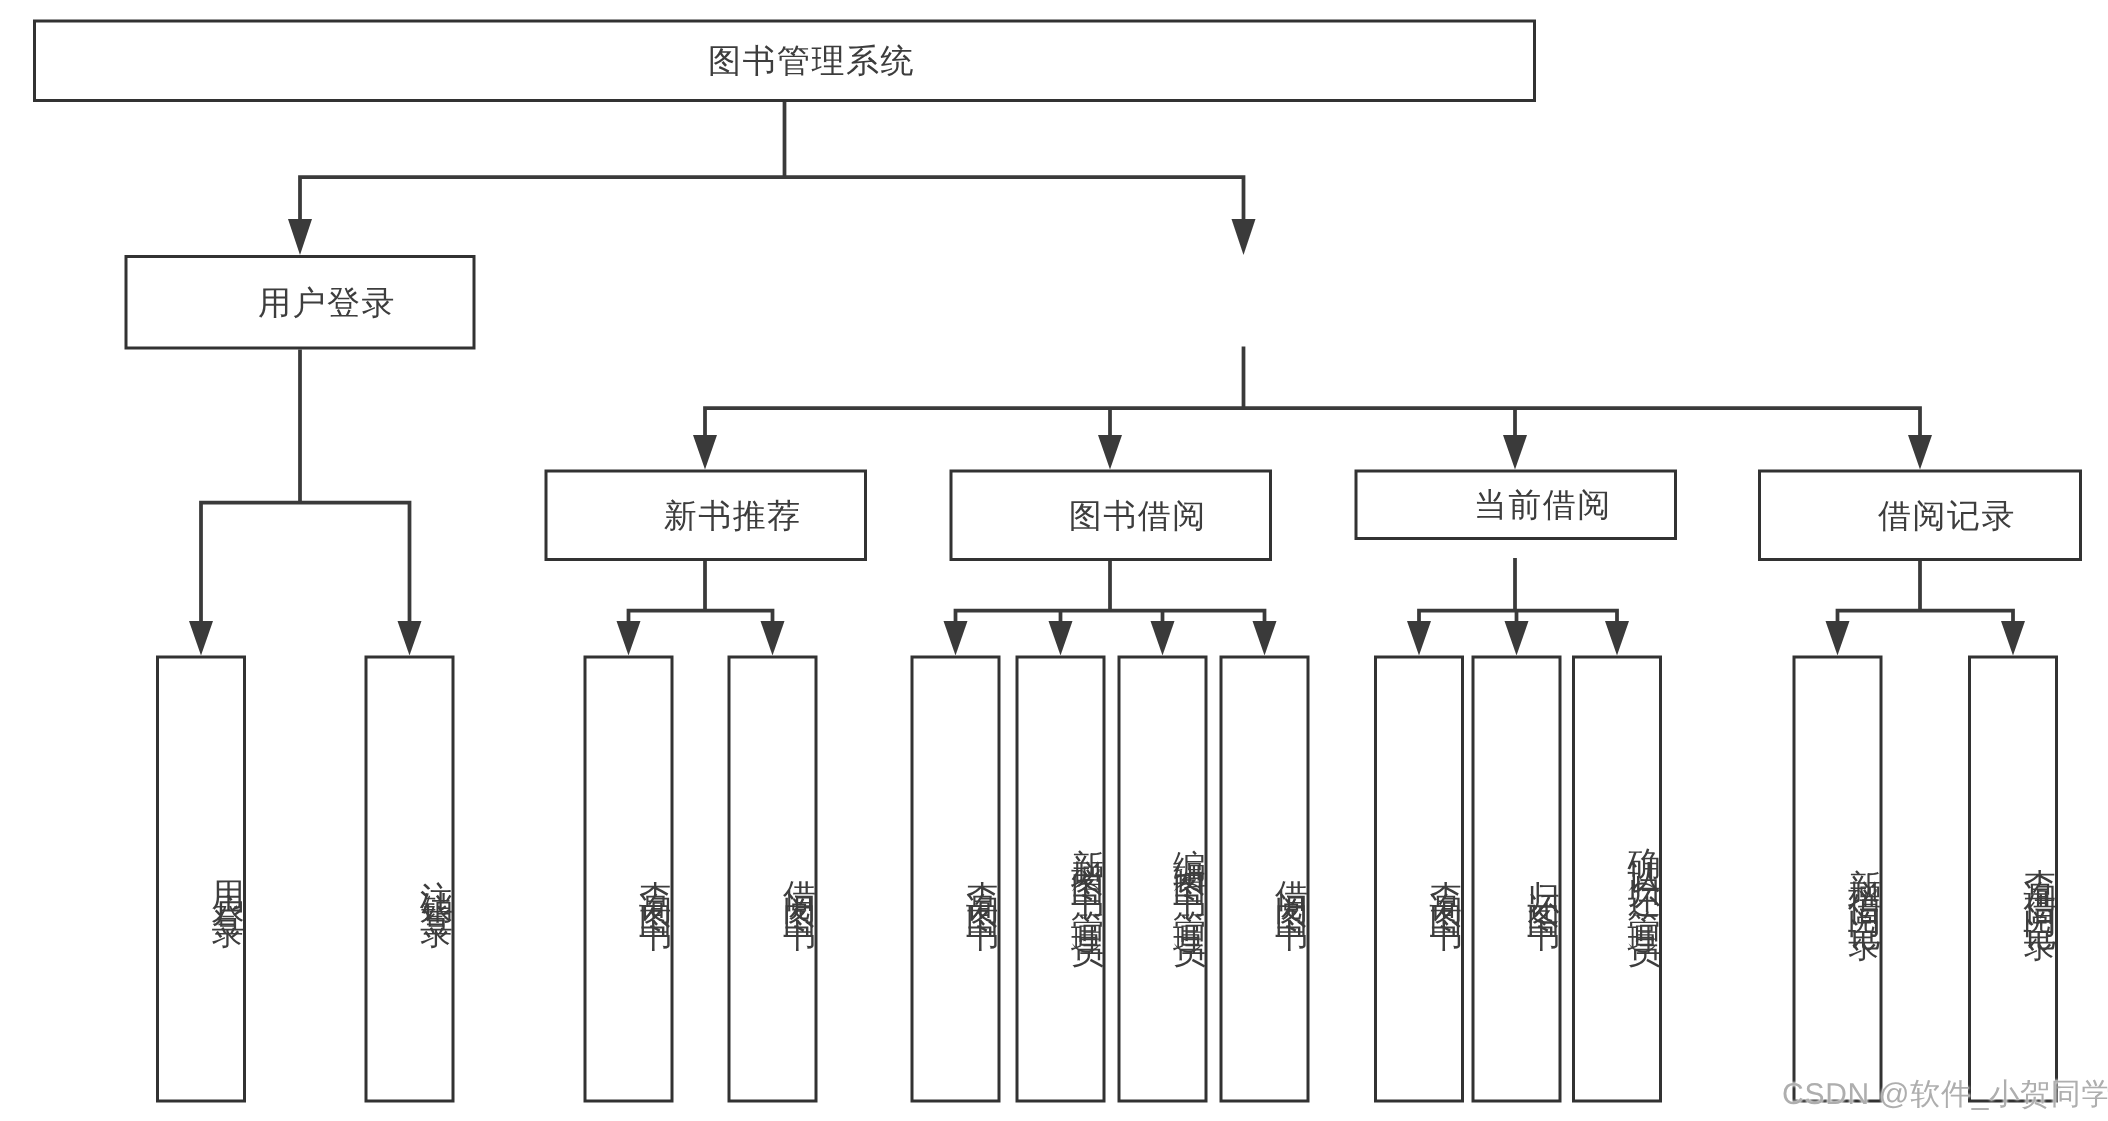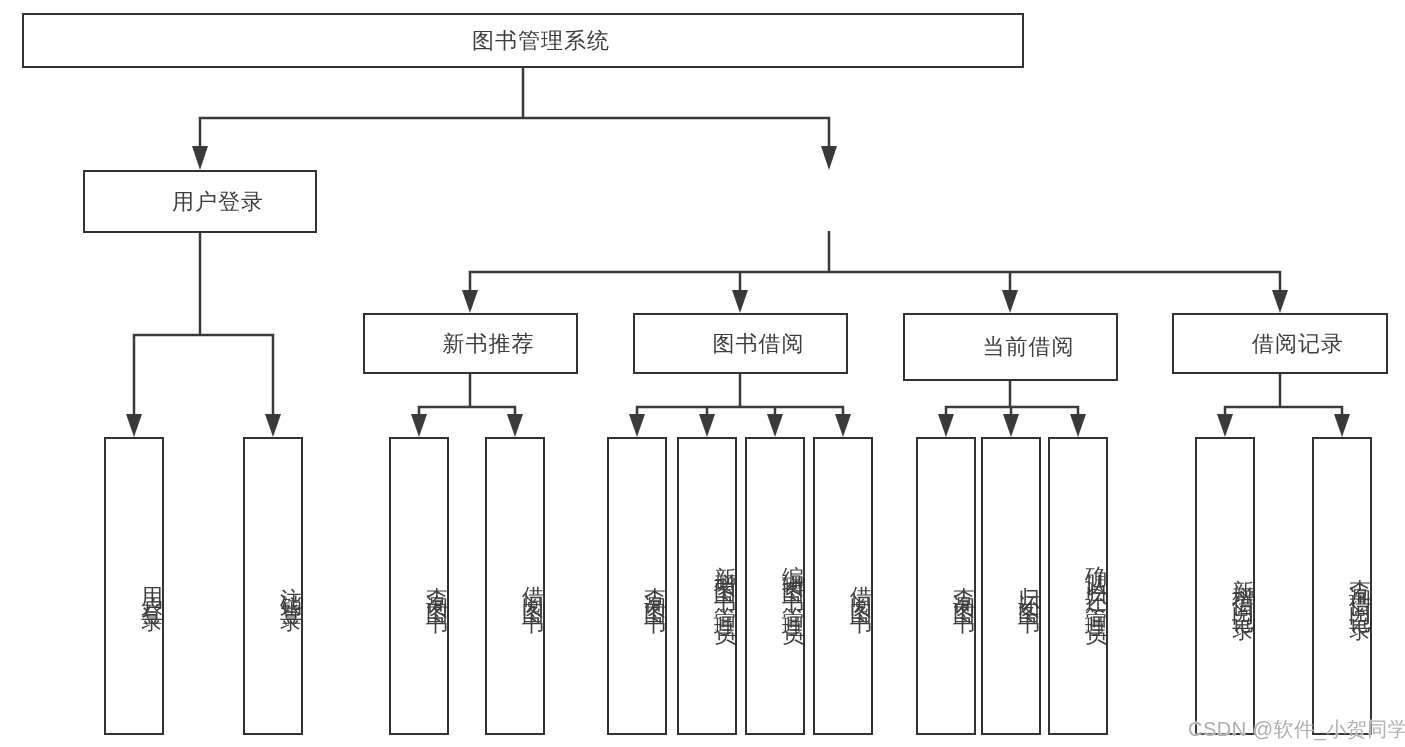--- a/index.html
+++ b/index.html
@@ -125,21 +125,21 @@
   <div class="box hbox" style="left:83px; top:170px; width:234px; height:63px;">
     <span class="label">用户登录</span>
   </div>
 
   <div class="box hbox" style="left:363px; top:313px; width:215px; height:61px;">
     <span class="label">新书推荐</span>
   </div>
   <div class="box hbox" style="left:633px; top:313px; width:215px; height:61px;">
     <span class="label">图书借阅</span>
   </div>
-  <div class="box hbox" style="left:903px; top:313px; width:215px; height:68px;">
+  <div class="box hbox" style="left:903px; top:313px; width:215px; height:47px;">
     <span class="label">当前借阅</span>
   </div>
   <div class="box hbox" style="left:1172px; top:313px; width:216px; height:61px;">
     <span class="label">借阅记录</span>
   </div>
 
   <div class="box vbox" style="left:104px; top:437px; width:60px; height:298px;">
     <span class="vtext">用户登录</span>
   </div>
   <div class="box vbox" style="left:243px; top:437px; width:60px; height:298px;">

